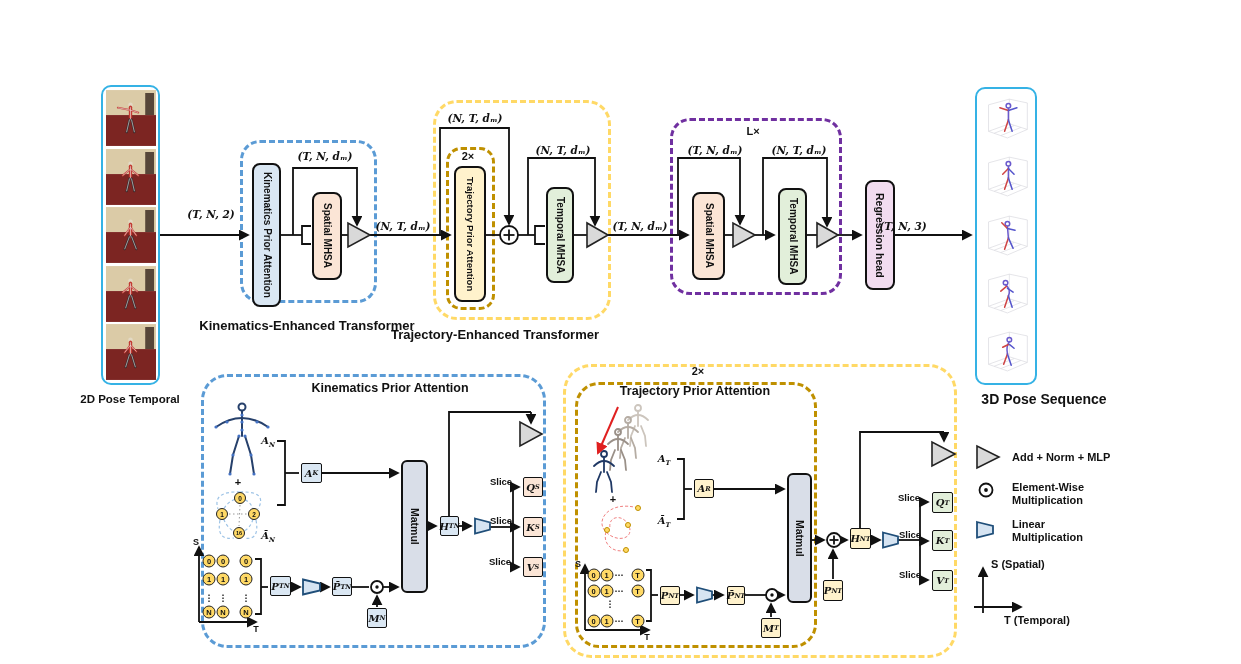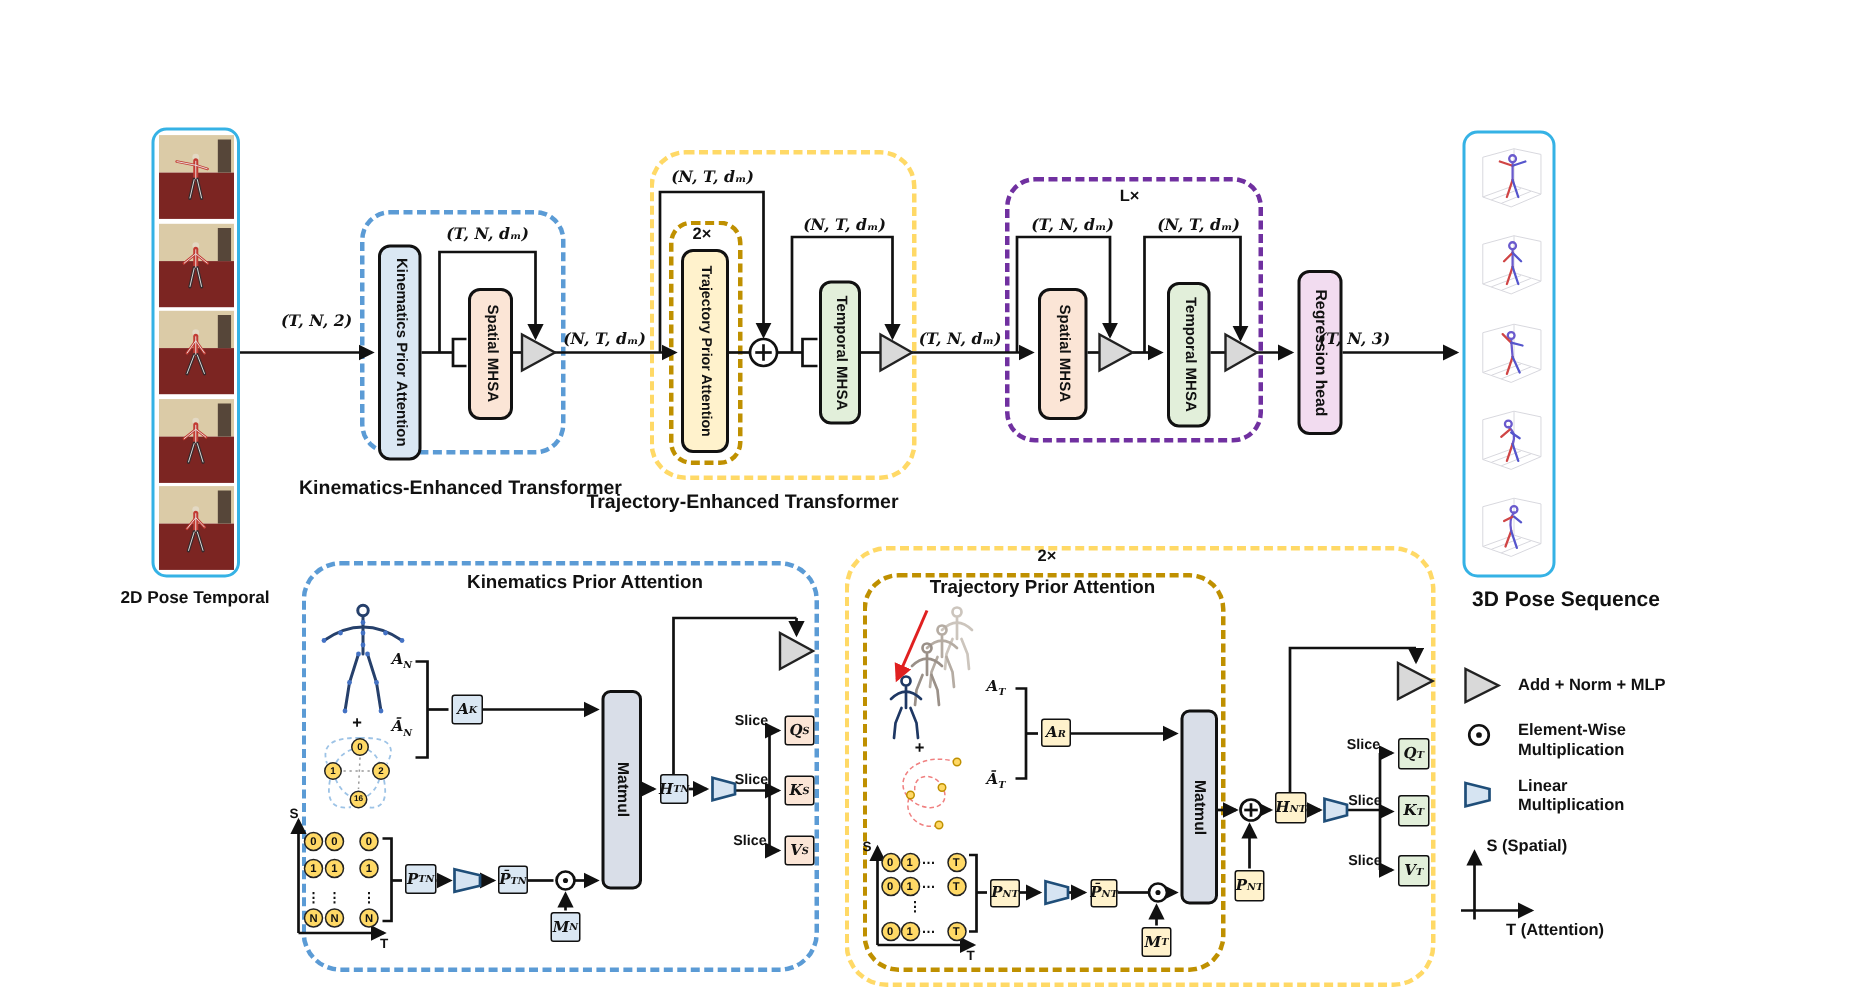--- a/index.html
+++ b/index.html
@@ -370,21 +370,21 @@
       <div class="cell" style="width:12px;height:12px;font-size:6.5px">1</div>
     </div>
   <div class="a ctr" style="left:254px;top:514px">
       <div class="cell" style="width:12px;height:12px;font-size:6.5px">2</div>
     </div>
   <div class="a ctr" style="left:239px;top:533px">
       <div class="cell" style="width:12px;height:12px;font-size:5.5px">16</div>
     </div>
 
   <div class="a ctr mvar" style="left:268px;top:440px"><span>A</span><sub>N</sub></div>
-  <div class="a ctr mvar" style="left:268px;top:485px"><span>Ā</span><sub>N</sub></div>
+  <div class="a ctr mvar" style="left:268px;top:535px"><span>Ā</span><sub>N</sub></div>
   <div class="a varbox" style="left:301px;top:463px;width:21px;height:20px;background:#DAE7F3">
       <span>A</span>
       <sub>K</sub>
     </div>
 
   <div class="a axlab ctr" style="left:196px;top:542px">S</div>
   <div class="a axlab ctr" style="left:256px;top:629px">T</div>
   <div class="a ctr" style="left:209px;top:561px">
       <div class="cell">0</div>
     </div>
@@ -569,15 +569,15 @@
       <span>V</span>
       <sub>T</sub>
     </div>
 
   <div class="a leglab" style="left:1012px;top:451px">Add + Norm + MLP</div>
   <div class="a leglab" style="left:1012px;top:481px">Element-Wise</div>
   <div class="a leglab" style="left:1012px;top:494px">Multiplication</div>
   <div class="a leglab" style="left:1012px;top:518px">Linear</div>
   <div class="a leglab" style="left:1012px;top:531px">Multiplication</div>
   <div class="a leglab" style="left:991px;top:558px">S (Spatial)</div>
-  <div class="a leglab" style="left:1004px;top:614px">T (Attention)</div>
+  <div class="a leglab" style="left:1004px;top:614px">T (Temporal)</div>
 
 </div>
 
 </body></html>

